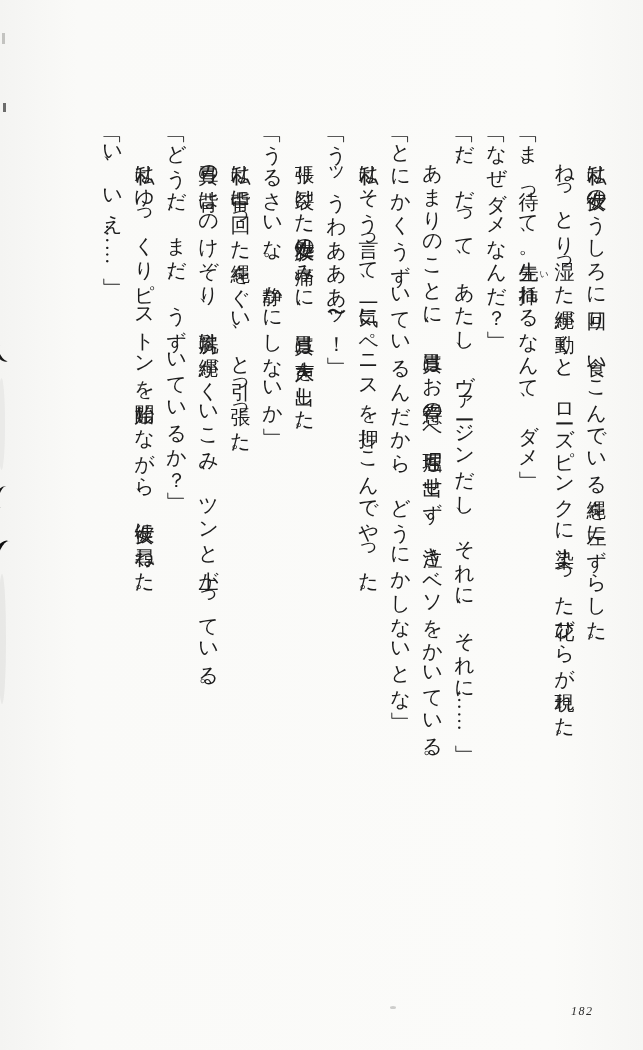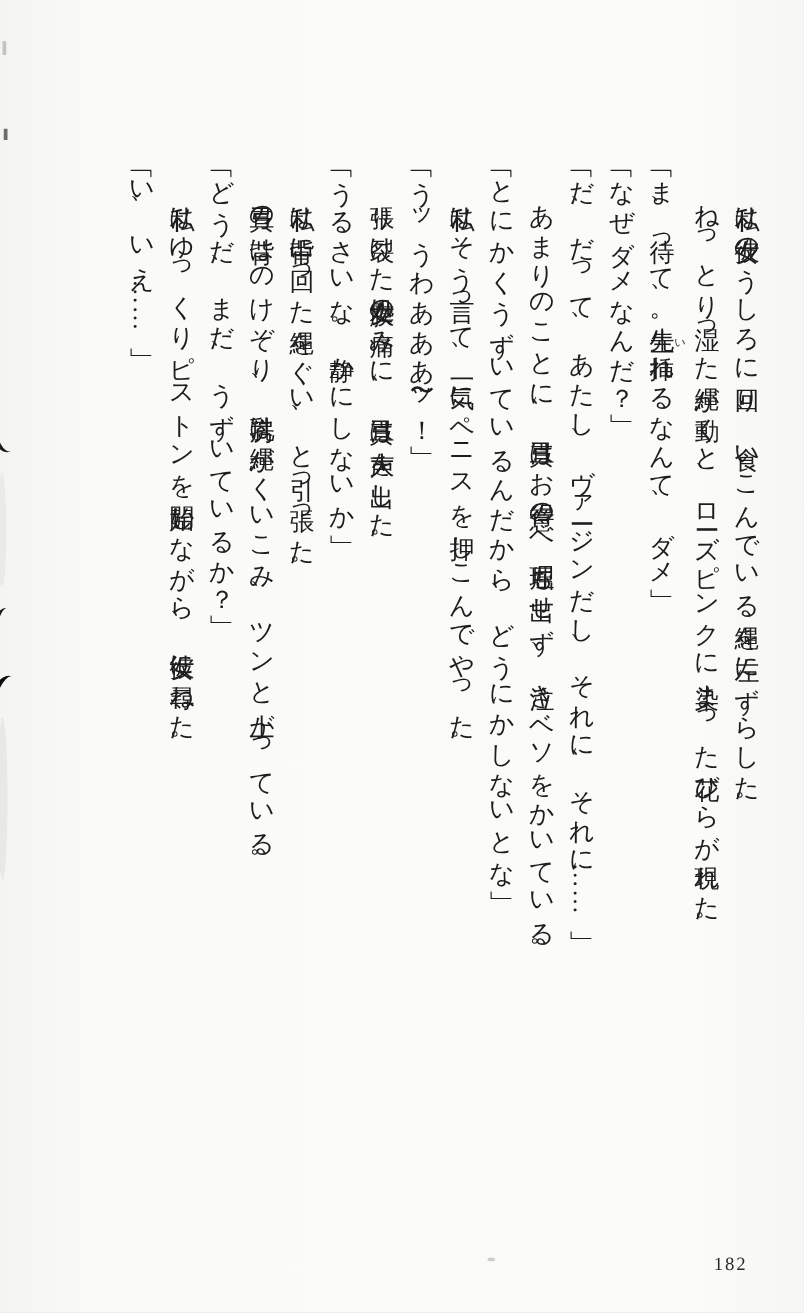--- a/index.html
+++ b/index.html
@@ -39,21 +39,22 @@
   }
   .text-block ruby rt {
     font-size: 9px;
     letter-spacing: 0;
     color: #2a2a2a;
   }
   .page-number {
     position: absolute;
     left: 571px;
     top: 1004px;
-    font-size: 15px;
+    font-size: 12px;
+    font-style: italic;
     letter-spacing: 1.5px;
     color: #2b2b2b;
   }
   
   .mark {
     position: absolute;
     pointer-events: none;
   }
   .mark1 {
     left: -3px; top: 344px; width: 12px; height: 18px;

